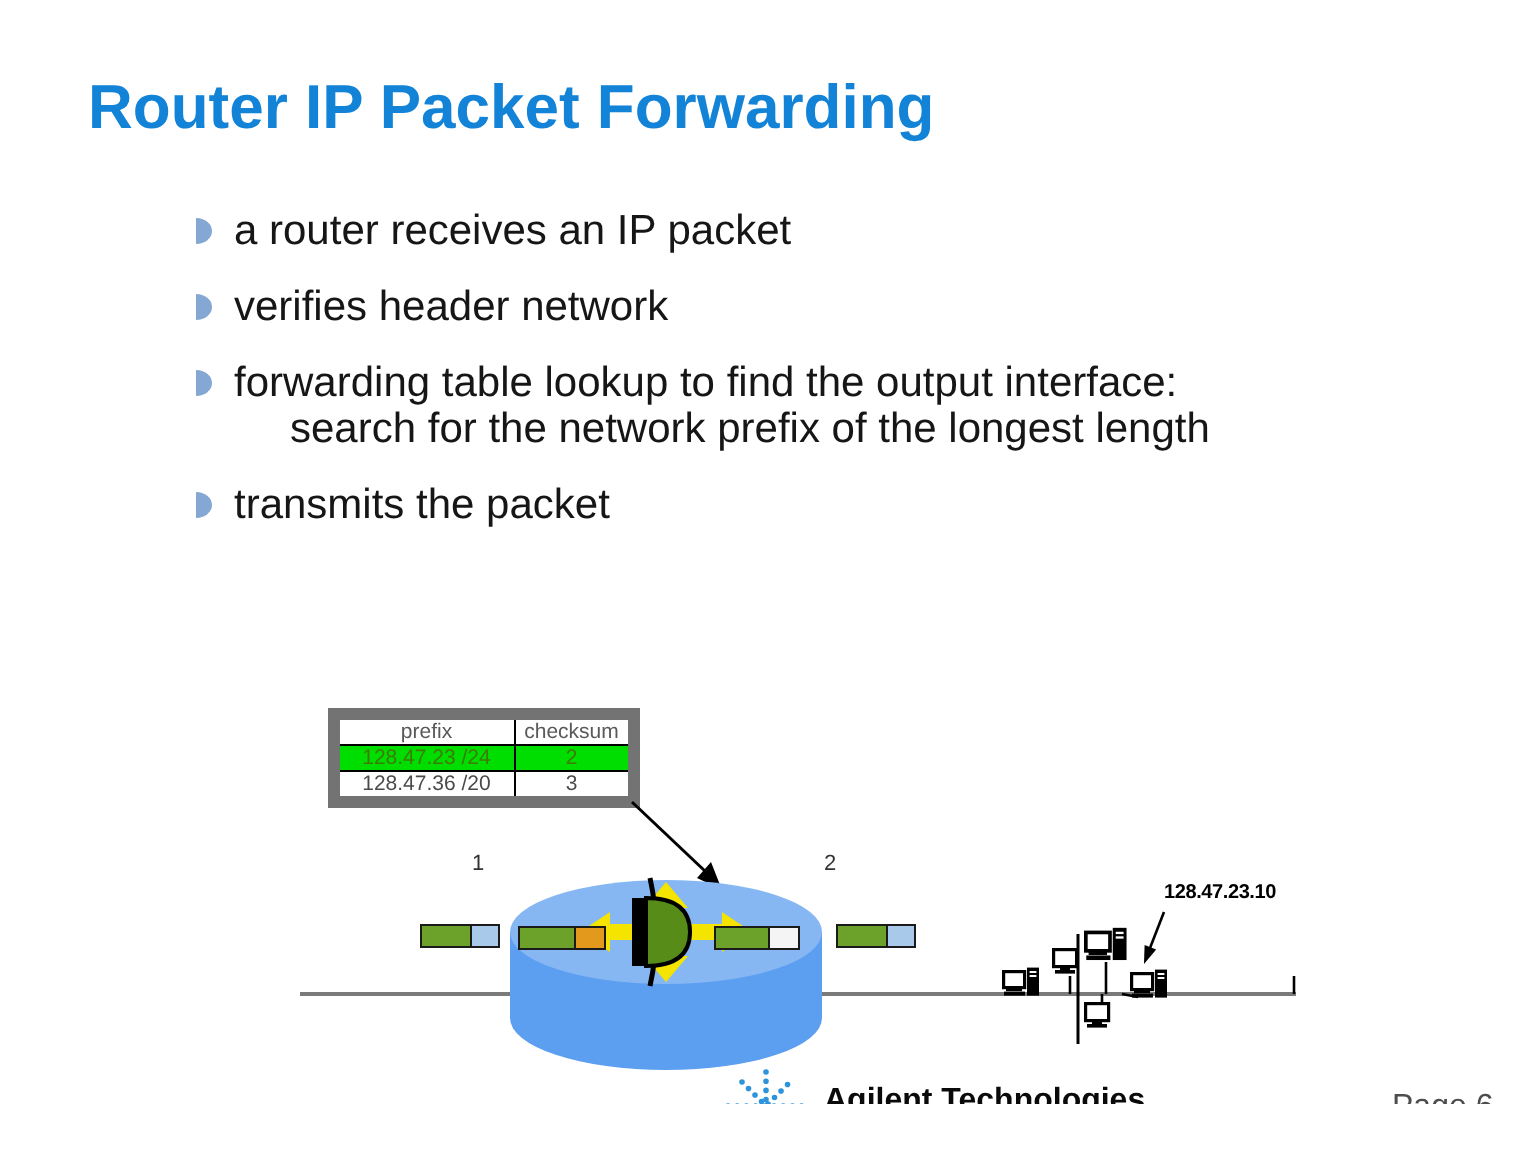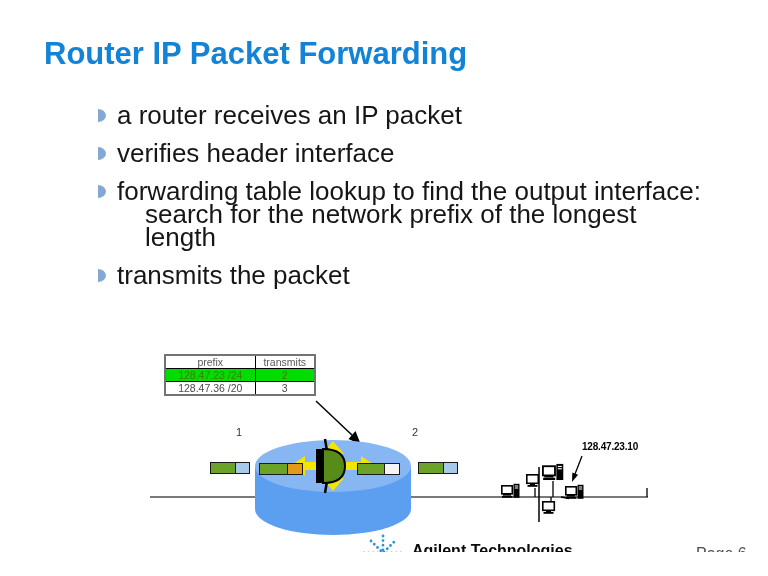--- a/index.html
+++ b/index.html
@@ -10,32 +10,32 @@
   
   .title{
     position:absolute;left:44px;top:36px;
     font-size:31px;font-weight:bold;color:var(--title_color);
     letter-spacing:0px;white-space:nowrap;
   }
   
   .bullets{position:absolute;left:98px;top:104px;width:610px;margin:0;padding:0;list-style:none;}
   .bullets li{
     position:relative;padding-left:19px;margin-bottom:15px;
-    font-size:26px;line-height:23px;color:#161616;
+    font-size:21px;line-height:23px;color:#161616;
   }
   .b-marker{
     position:absolute;left:0;top:5px;width:8px;height:13px;
     background:var(--bullet_color);
     border-radius:0 8px 8px 0 / 0 6.5px 6.5px 0;
   }
   .b-sub{padding-left:28px;}
   
   .fwd-table{
     position:absolute;left:164px;top:354px;border-collapse:collapse;
-    border:2px solid #737373;background:#fff;font-size:10.5px;color:#4a4a4a;
+    border:6px solid #737373;background:#fff;font-size:10.5px;color:#4a4a4a;
     table-layout:fixed;
   }
   .fwd-table th,.fwd-table td{
     border:1px solid #000;height:12px;padding:0 2px;text-align:center;
     font-weight:normal;white-space:nowrap;overflow:hidden;
   }
   .col-prefix{width:90px;}
   .col-if{width:60px;}
   .fwd-table th{color:#595959;}
   .fwd-table tr.hl td{background:var(--highlight_green);color:var(--highlight_text);}
@@ -66,42 +66,42 @@
 
   <div class="title">Router IP Packet Forwarding</div>
 
   <ul class="bullets">
     <li>
       <span class="b-marker"></span>
       <span>a router receives an IP packet</span>
     </li>
     <li>
       <span class="b-marker"></span>
-      <span>verifies header interface</span>
+      <span>verifies header network</span>
     </li>
     <li>
       <span class="b-marker"></span>
       <span>forwarding table lookup to find the output interface:</span>
       <div class="b-sub">search for the network prefix of the longest length</div>
     </li>
     <li>
       <span class="b-marker"></span>
       <span>transmits the packet</span>
     </li>
   </ul>
 
   <table class="fwd-table">
     <colgroup>
         <col class="col-prefix">
         <col class="col-if">
       </colgroup>
     <tbody>
         <tr>
       <th>prefix</th>
-      <th>transmits</th>
+      <th>checksum</th>
     </tr>
     <tr class="hl">
       <td>128.47.23 /24</td>
       <td>2</td>
     </tr>
     <tr>
       <td>128.47.36 /20</td>
       <td>3</td>
     </tr>
   </tbody>

